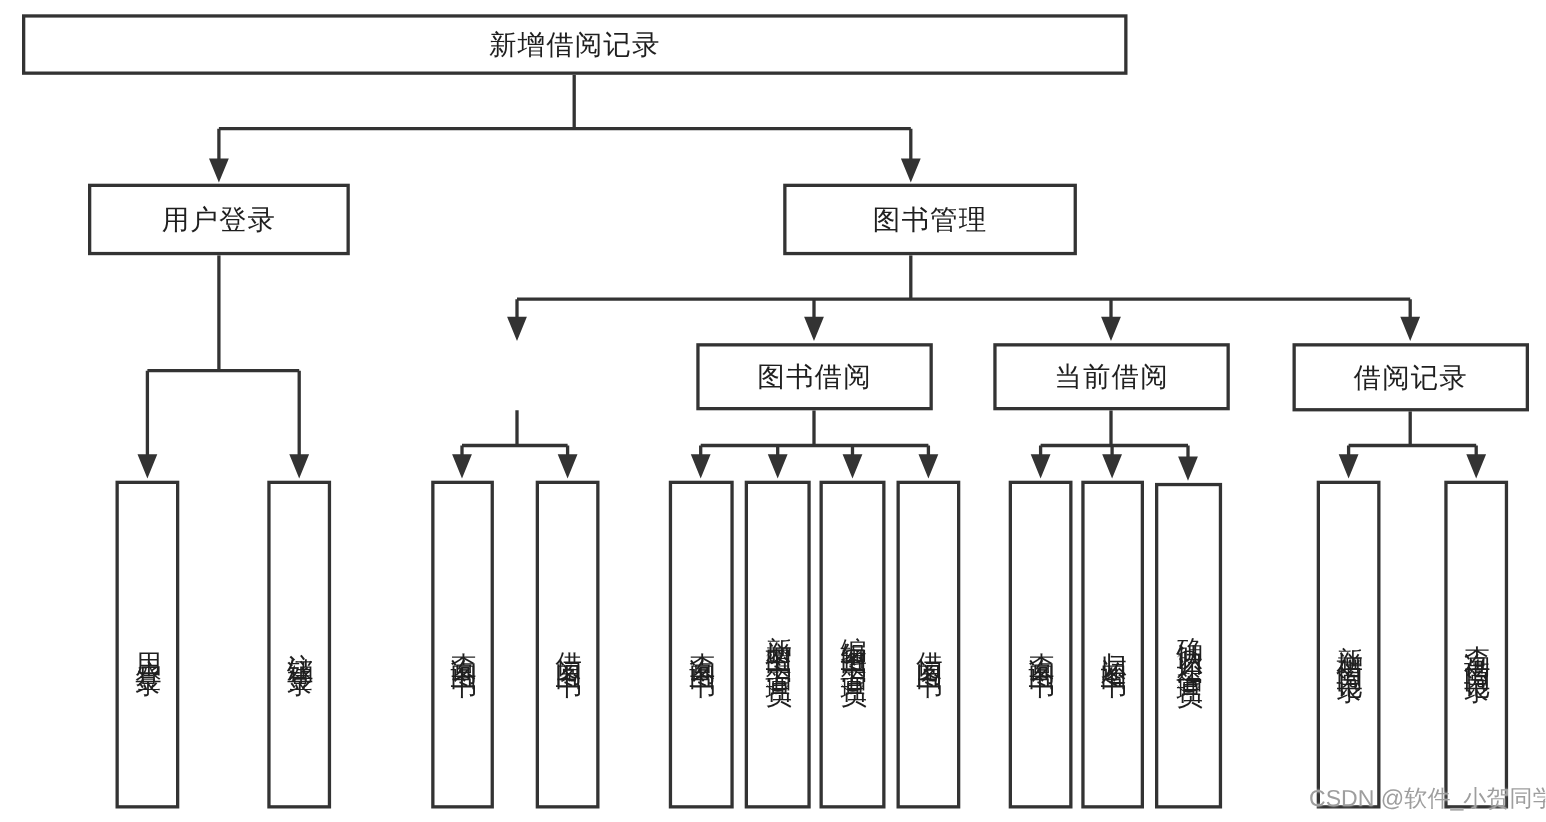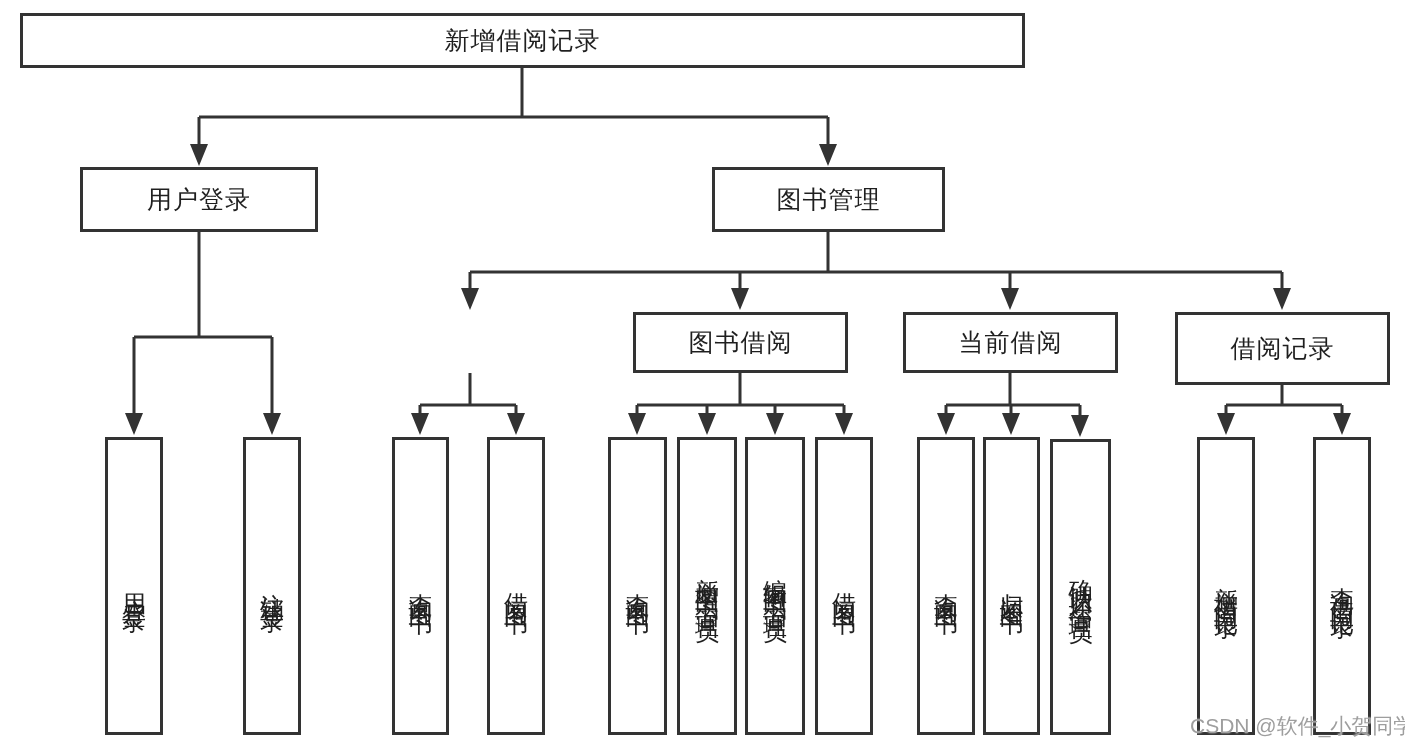--- a/index.html
+++ b/index.html
@@ -78,25 +78,25 @@
              M637 435 l-9 -22 l18 0 z  M707 435 l-9 -22 l18 0 z
              M775 435 l-9 -22 l18 0 z  M844 435 l-9 -22 l18 0 z
              M946 435 l-9 -22 l18 0 z  M1011 435 l-9 -22 l18 0 z
              M1080 437 l-9 -22 l18 0 z M1226 435 l-9 -22 l18 0 z
              M1342 435 l-9 -22 l18 0 z"></path>
   </svg>
 
   <div class="node h" style="left:20px; top:13px; width:1005px; height:55px;">新增借阅记录</div>
 
   <div class="node h" style="left:80px; top:167px; width:238px; height:65px;">用户登录</div>
-  <div class="node h" style="left:712px; top:167px; width:233px; height:65px;">图书管理</div>
+  <div class="node h" style="left:712px; top:167px; width:267px; height:65px;">图书管理</div>
 
   <div class="node h" style="left:903px; top:312px; width:215px; height:61px;">当前借阅</div>
   <div class="node h" style="left:633px; top:312px; width:215px; height:61px;">图书借阅</div>
-  <div class="node h" style="left:1175px; top:312px; width:215px; height:73px;">借阅记录</div>
+  <div class="node h" style="left:1175px; top:312px; width:215px; height:62px;">借阅记录</div>
 
   <div class="node v" style="left:105px; top:437px; width:58px; height:298px;">用户登录</div>
   <div class="node v" style="left:243px; top:437px; width:58px; height:298px;">注销登录</div>
 
   <div class="node v" style="left:392px; top:437px; width:57px; height:298px;">查询图书</div>
   <div class="node v" style="left:487px; top:437px; width:58px; height:298px;">借阅图书</div>
 
   <div class="node v" style="left:608px; top:437px; width:59px; height:298px;">查询图书</div>
   <div class="node v" style="left:677px; top:437px; width:60px; height:298px;">新增图书（管理员）</div>
   <div class="node v" style="left:745px; top:437px; width:60px; height:298px;">编辑图书（管理员）</div>

